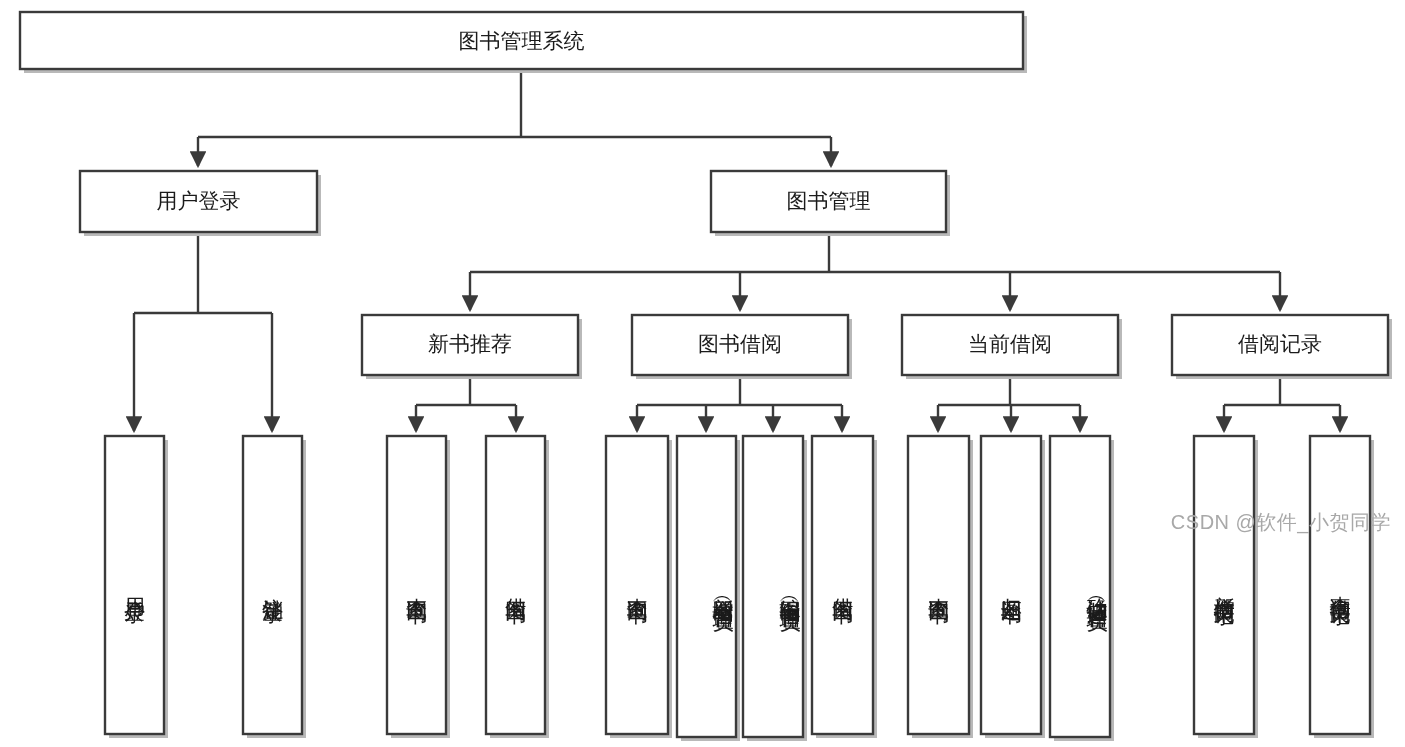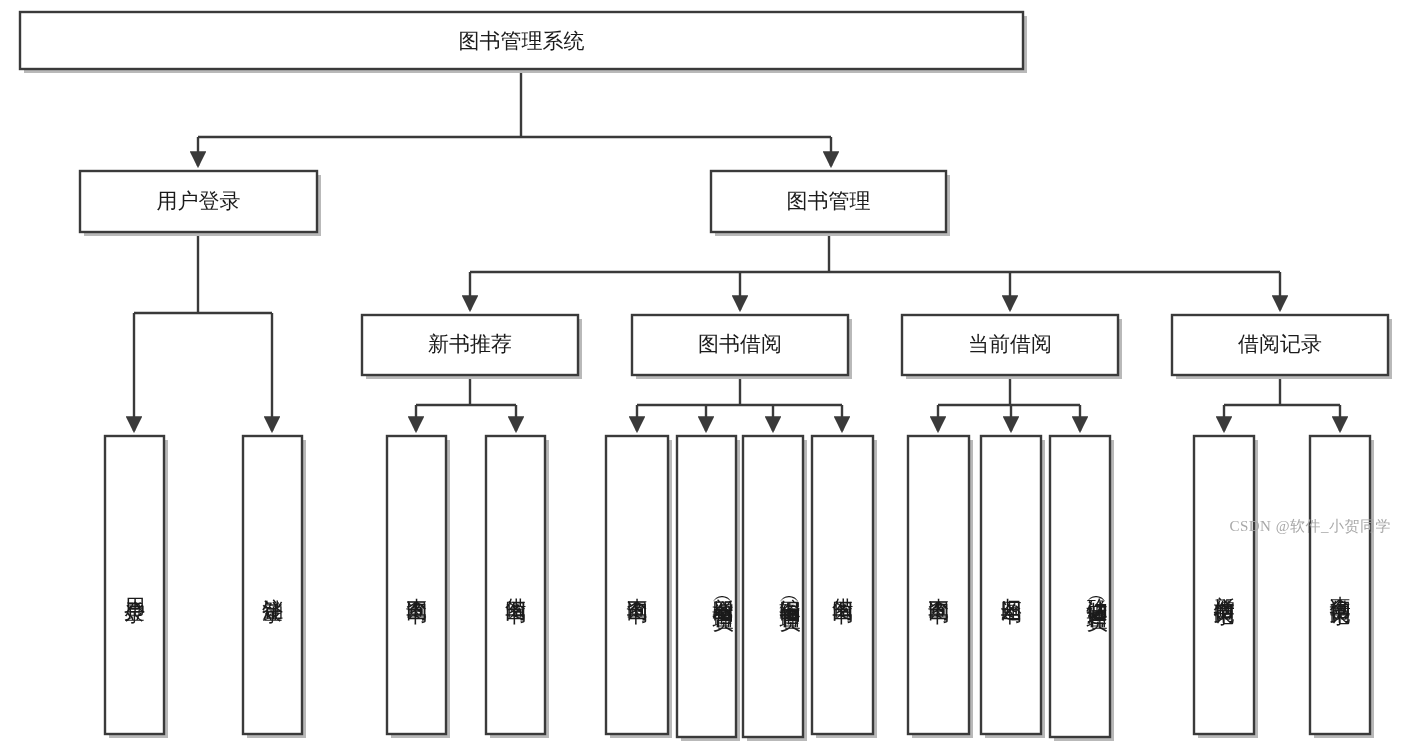--- a/index.html
+++ b/index.html
@@ -62,22 +62,22 @@
     display: flex;
     align-items: center;
     justify-content: center;
     white-space: nowrap;
     pointer-events: none;
   }
   .watermark {
     position: absolute;
     right: 14px;
     bottom: 6px;
-    font-family: Liberation Serif, serif;
-    font-size: 15px;
+    font-family: Liberation Sans, sans-serif;
+    font-size: 20px;
     color: #a8a8a8;
     letter-spacing: 0.5px;
     white-space: nowrap;
   }
 </style>
 </head>
 <body>
 
 <div id="diagram-root">
 

